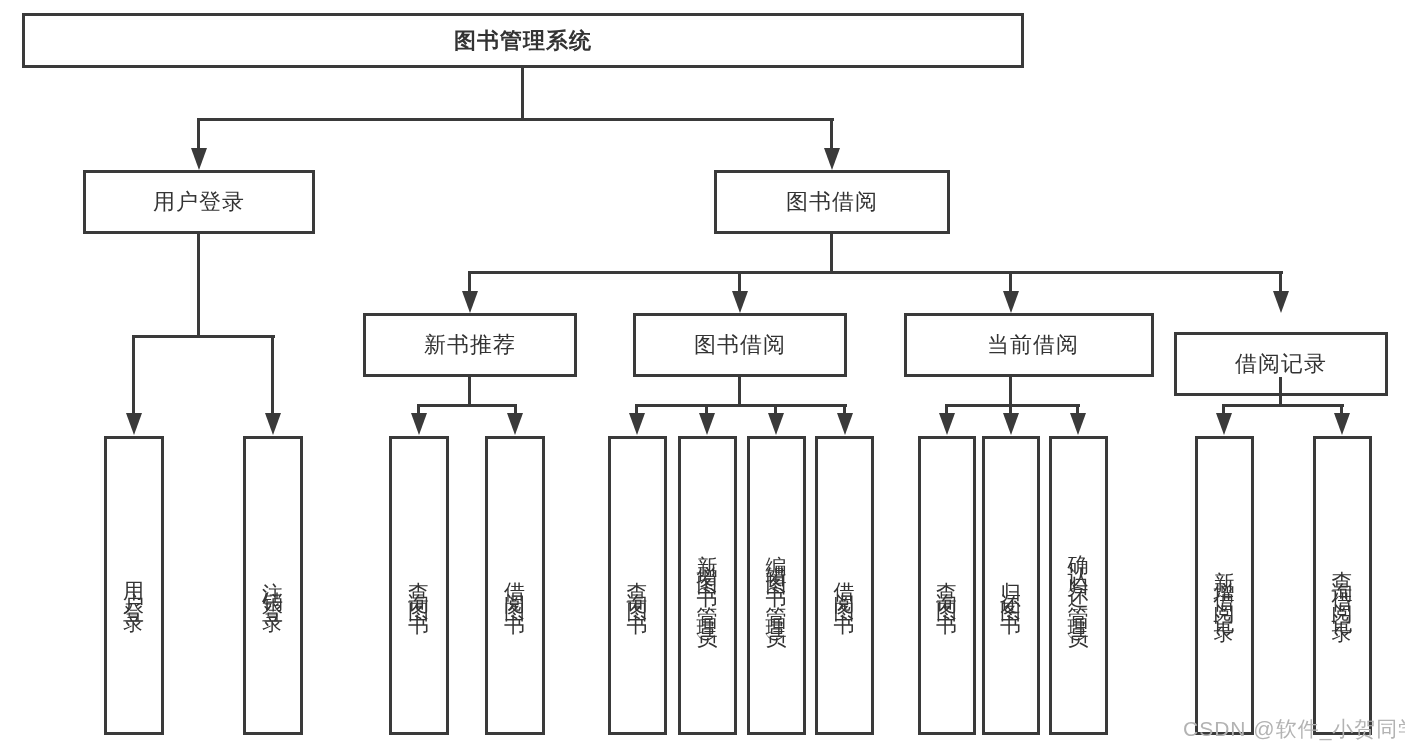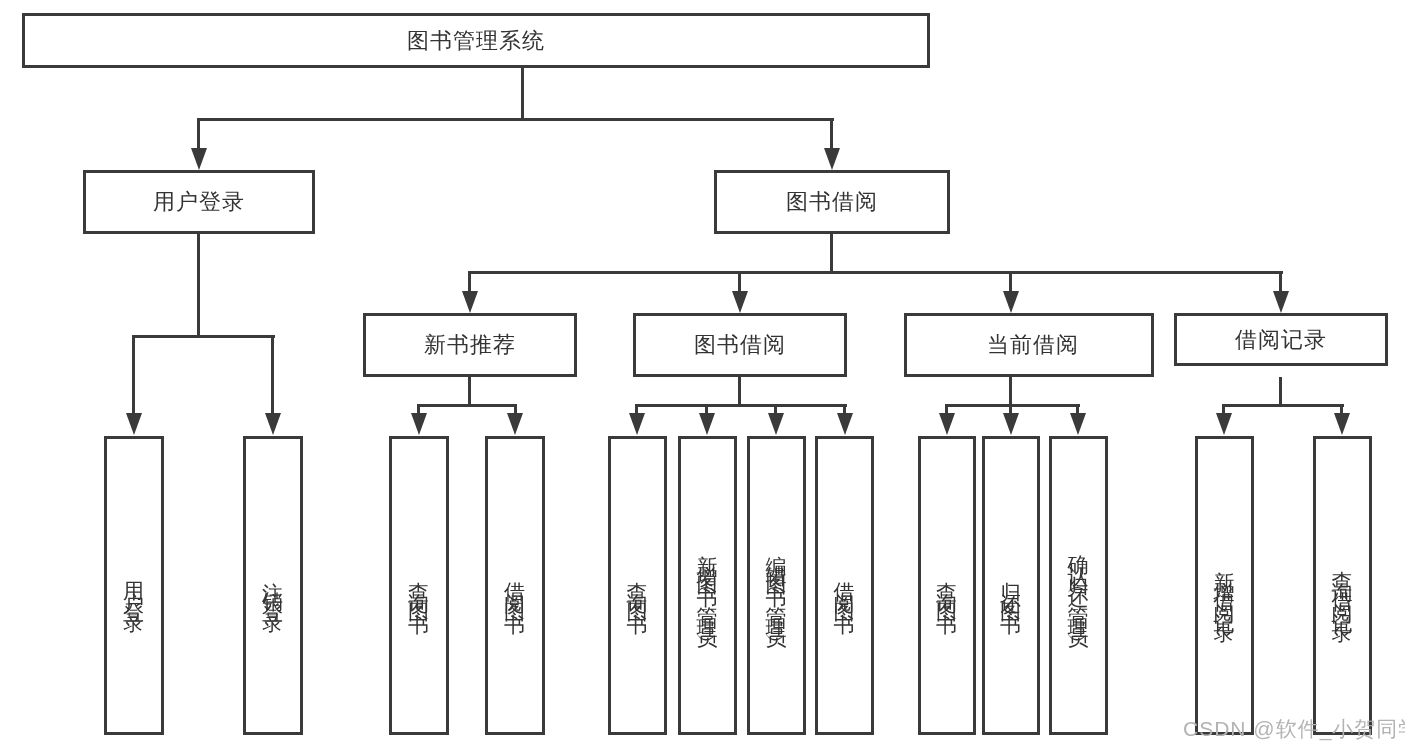--- a/index.html
+++ b/index.html
@@ -48,21 +48,21 @@
     letter-spacing: 1px;
     white-space: nowrap;
     z-index: 6;
   }
 </style>
 </head>
 <body>
 
 <div class="canvas">
 
-  <div class="node h" style="left:22px; top:13px; width:908px; height:55px;">图书管理系统</div>
+  <div class="node h" style="left:22px; top:13px; width:1002px; height:55px;font-weight:bold;">图书管理系统</div>
 
   <div class="line" style="left:521px; top:68px; width:3px; height:53px;"></div>
   <div class="line" style="left:197px; top:118px; width:637px; height:3px;"></div>
   <div class="line" style="left:197px; top:118px; width:3px; height:32px;"></div>
   <div class="arrow" style="left:191px; top:148px;"></div>
   <div class="line" style="left:830px; top:118px; width:3px; height:32px;"></div>
   <div class="arrow" style="left:824px; top:148px;"></div>
 
   <div class="node h" style="left:83px; top:170px; width:232px; height:64px;">用户登录</div>
   <div class="node h" style="left:714px; top:170px; width:236px; height:64px;">图书借阅</div>
@@ -84,21 +84,21 @@
   <div class="line" style="left:738px; top:271px; width:3px; height:22px;"></div>
   <div class="arrow" style="left:732px; top:291px;"></div>
   <div class="line" style="left:1009px; top:271px; width:3px; height:22px;"></div>
   <div class="arrow" style="left:1003px; top:291px;"></div>
   <div class="line" style="left:1279px; top:271px; width:3px; height:22px;"></div>
   <div class="arrow" style="left:1273px; top:291px;"></div>
 
   <div class="node h" style="left:363px; top:313px; width:214px; height:64px;">新书推荐</div>
   <div class="node h" style="left:633px; top:313px; width:214px; height:64px;text-align:center;">图书借阅</div>
   <div class="node h" style="left:904px; top:313px; width:250px; height:64px;padding-left:8px;">当前借阅</div>
-  <div class="node h" style="left:1174px; top:313px; width:214px; height:53px;">借阅记录</div>
+  <div class="node h" style="left:1174px; top:332px; width:214px; height:64px;">借阅记录</div>
 
   <div class="line" style="left:468px; top:377px; width:3px; height:30px;"></div>
   <div class="line" style="left:417px; top:404px; width:100px; height:3px;"></div>
   <div class="line" style="left:417px; top:404px; width:3px; height:12px;"></div>
   <div class="arrow" style="left:411px; top:413px;"></div>
   <div class="line" style="left:514px; top:404px; width:3px; height:12px;"></div>
   <div class="arrow" style="left:507px; top:413px;"></div>
 
   <div class="node v" style="left:389px; top:436px; width:60px; height:299px;">查询图书</div>
   <div class="node v" style="left:485px; top:436px; width:60px; height:299px;">借阅图书</div>

